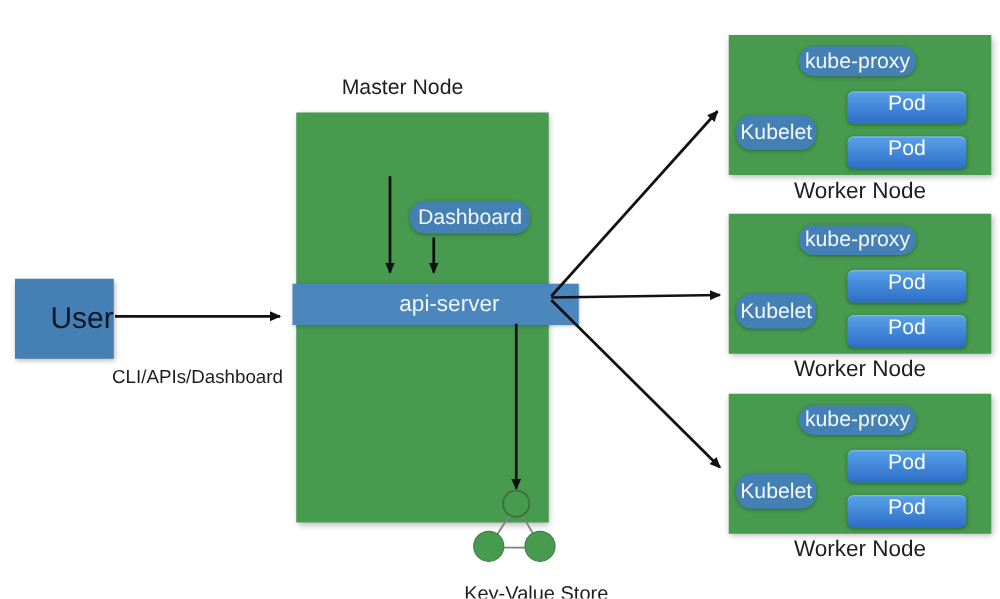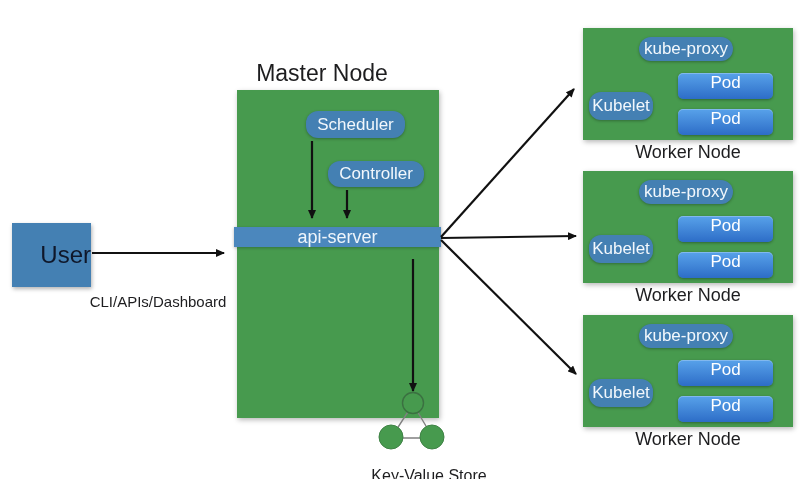--- a/index.html
+++ b/index.html
@@ -66,37 +66,38 @@
     display: flex;
     align-items: center;
     justify-content: flex-end;
     font-size: 24px;
     box-shadow: 1px 2px 4px rgba(0,0,0,0.3);
   }
 
   .api-server-bar {
     position: absolute;
     left: 234px; top: 227px;
-    width: 207px; height: 20px;
+    width: 207px; height: 33px;
     background: var(--api-server-blue, #4b87bd);
     color: #eef5fb;
     display: flex;
     align-items: center;
     justify-content: center;
     font-size: 18px;
     box-shadow: 0 1px 3px rgba(0,0,0,0.25);
+    padding-left: 22px;
   }
 
   .dark-label {
     position: absolute;
     color: var(--label-dark, #1d1d1f);
     text-align: center;
     white-space: nowrap;
   }
-  .master-title { left: 242px; top: 60px; width: 160px; font-size: 23px; }
+  .master-title { left: 242px; top: 60px; width: 160px; font-size: 17px; }
   .worker-title { width: 210px; font-size: 18px; }
   .kv-label     { left: 350px; top: 452px; width: 158px; font-size: 16px; margin-top: 15px; }
   .edge-label   { left: 84px;  top: 257px; width: 148px; font-size: 15px; text-align: center; margin-top: 36px; }
 
   
   .worker-node { width: 210px; height: 112px; }
   .worker-node .kube-proxy { left: 56px; top: 9px;  width: 94px; height: 24px; }
   .worker-node .pod-1      { left: 95px; top: 45px; width: 95px; height: 26px; }
   .worker-node .pod-2      { left: 95px; top: 81px; width: 95px; height: 26px; }
   .worker-node .kubelet    { left: 6px;  top: 64px; width: 64px; height: 28px; }
@@ -110,25 +111,22 @@
 
 <div class="canvas">
 
   <div class="user-box">
     <span>User</span>
   </div>
   <div class="dark-label edge-label">CLI/APIs/Dashboard</div>
 
   <div class="dark-label master-title">Master Node</div>
   <div class="green-box master-box"></div>
-  <div class="blue-box scheduler-box">
-    <span>Scheduler</span>
-  </div>
   <div class="blue-box controller-box">
-    <span>Controller</span>
+    <span>Dashboard</span>
   </div>
   <div class="api-server-bar">
     <span>api-server</span>
   </div>
 
   <div class="green-box worker-node" style="left:583px; top:28px;">
     <div class="blue-box kube-proxy">
       <span>kube-proxy</span>
     </div>
     <div class="pod-box pod-1">

